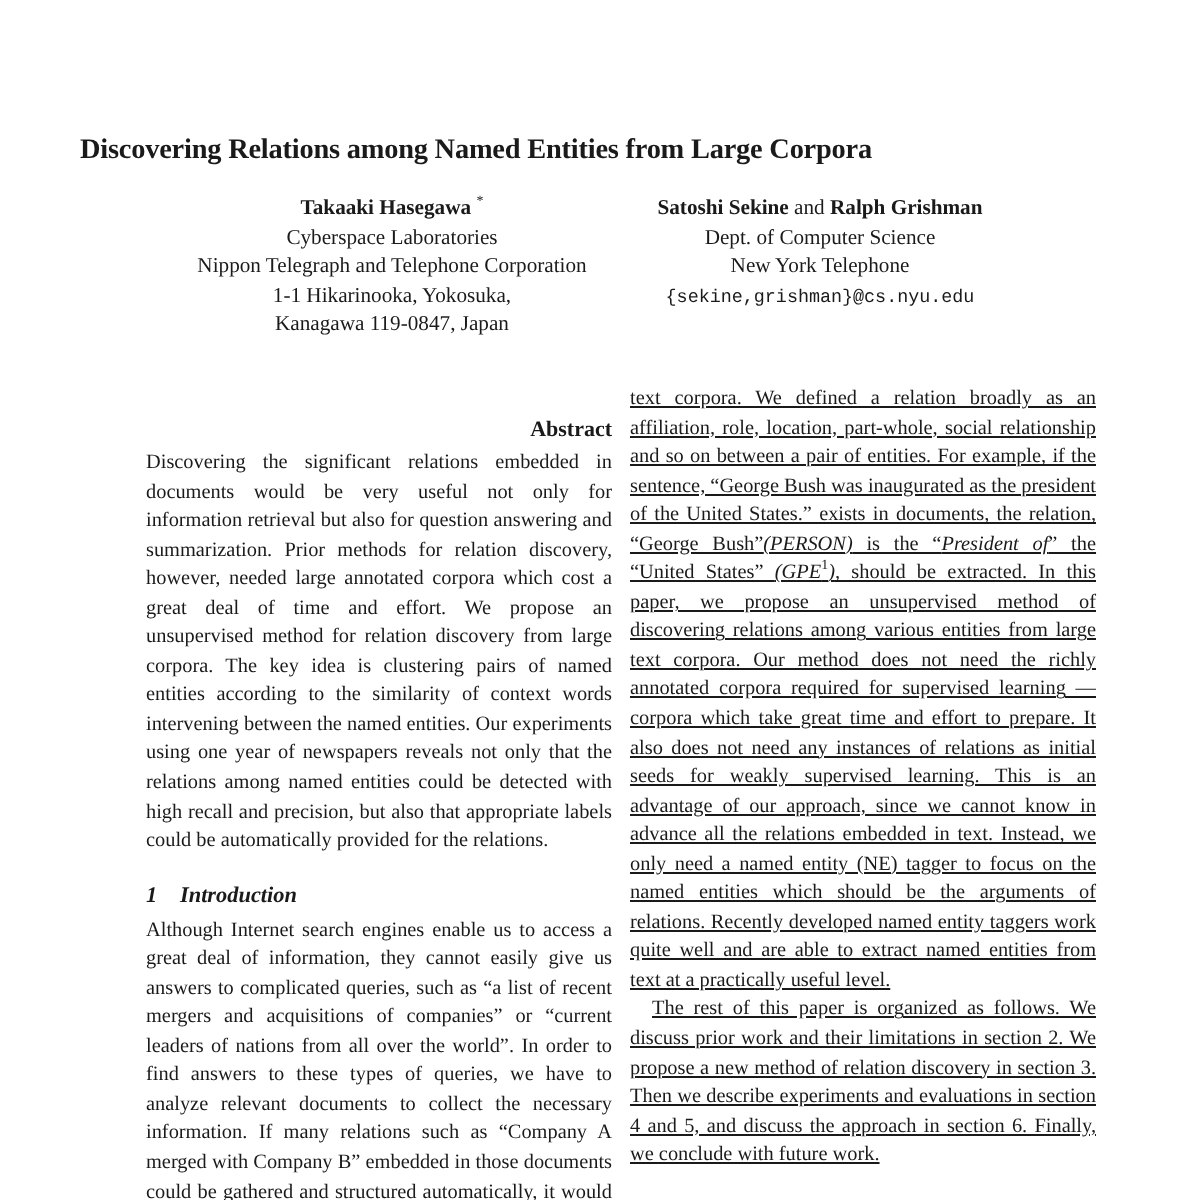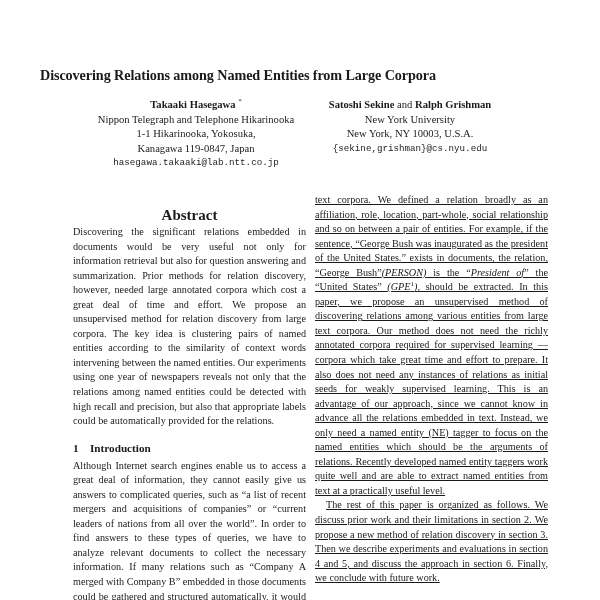--- a/index.html
+++ b/index.html
@@ -10,52 +10,52 @@
   .authors { position: absolute; top: 98px; left: 0; width: 600px; height: 90px; }
   .author-col { position: absolute; text-align: center; font-size: 10.6px; line-height: 14.5px; }
   .author-col.left { left: 85px; width: 222px; }
   .author-col.right { left: 310px; width: 200px; }
   .aname { font-weight: bold; }
   .and { font-weight: normal; }
   .email { font-family: "Liberation Mono", "DejaVu Sans Mono", monospace; font-size: 9.2px; }
   .col { position: absolute; width: 233px; font-size: 10.2px; line-height: 14.55px; text-align: justify; }
   .col.left { left: 73px; top: 208px; }
   .col.right { left: 315px; top: 193px; text-decoration: underline; }
-  .abs-title { text-align: center; font-weight: bold; font-size: 15px; margin-bottom: 3px; line-height: 14px; }
-  .sec-head { font-weight: bold; font-size: 11.2px; margin: 12px 0 4px 0; line-height: 14px; text-align: left; }
+  .abs-title { text-align: right; font-weight: bold; font-size: 11px; margin-bottom: 3px; line-height: 14px; }
+  .sec-head { font-weight: bold; font-size: 11.2px; margin: 12px 0 4px 0; line-height: 14px; text-align: left; font-style: italic; }
   .sec-num { display: inline-block; width: 17px; }
   p { margin: 0; hyphens: manual; }
   p.indent { text-indent: 11px; }
   .it { font-style: italic; }
   sup { font-size: 7px; line-height: 0; }
 </style>
 </head>
 <body>
 
 <div class="title">Discovering Relations among Named Entities from Large Corpora</div>
 
 <div class="authors">
   <div class="author-col left">
     <div>
       <span class="aname">Takaaki Hasegawa</span>
       <sup>*</sup>
     </div>
-    <div>Nippon Telegraph and Telephone Hikarinooka</div>
+    <div>Cyberspace Laboratories</div>
+    <div>Nippon Telegraph and Telephone Corporation</div>
     <div>1-1 Hikarinooka, Yokosuka,</div>
     <div>Kanagawa 119-0847, Japan</div>
-    <div class="email">hasegawa.takaaki@lab.ntt.co.jp</div>
   </div>
   <div class="author-col right">
     <div>
       <span class="aname">Satoshi Sekine</span>
       <span class="and">and</span>
       <span class="aname">Ralph Grishman</span>
     </div>
-    <div>New York University</div>
-    <div>New York, NY 10003, U.S.A.</div>
+    <div>Dept. of Computer Science</div>
+    <div>New York Telephone</div>
     <div class="email">{sekine,grishman}@cs.nyu.edu</div>
   </div>
 </div>
 
 <div class="col left">
   <div class="abs-title">Abstract</div>
   <p>Discovering the significant relations embedded in documents would be very useful not only for information retrieval but also for question answering and summarization.  Prior methods for relation discovery, however, needed large annotated corpora which cost a great deal of time and effort.  We propose an unsupervised method for relation discovery from large corpora.  The key idea is clustering pairs of named entities according to the similarity of context words intervening between the named entities. Our experiments using one year of newspapers reveals not only that the relations among named entities could be detected with high recall and precision, but also that appropriate labels could be automatically provided for the relations.</p>
   <div class="sec-head">
     <span class="sec-num">1</span><span>Introduction</span>
   </div>

